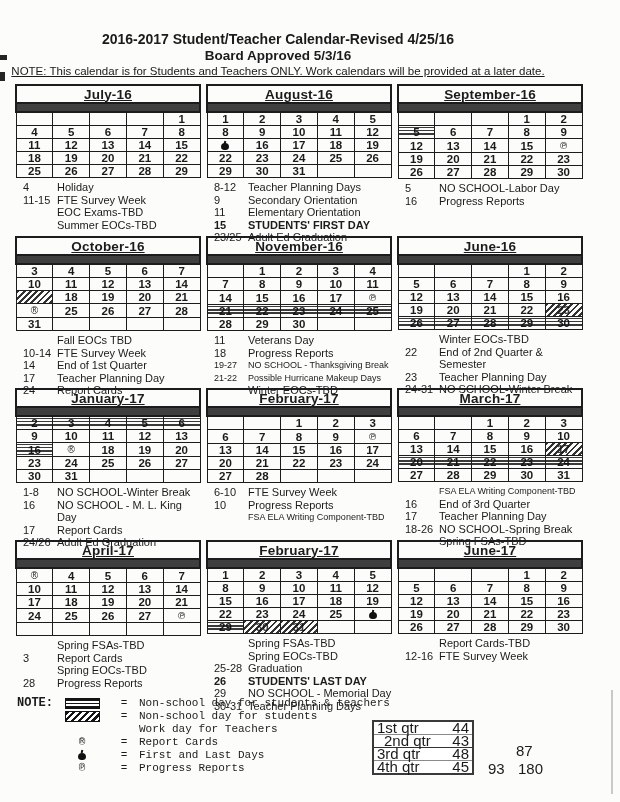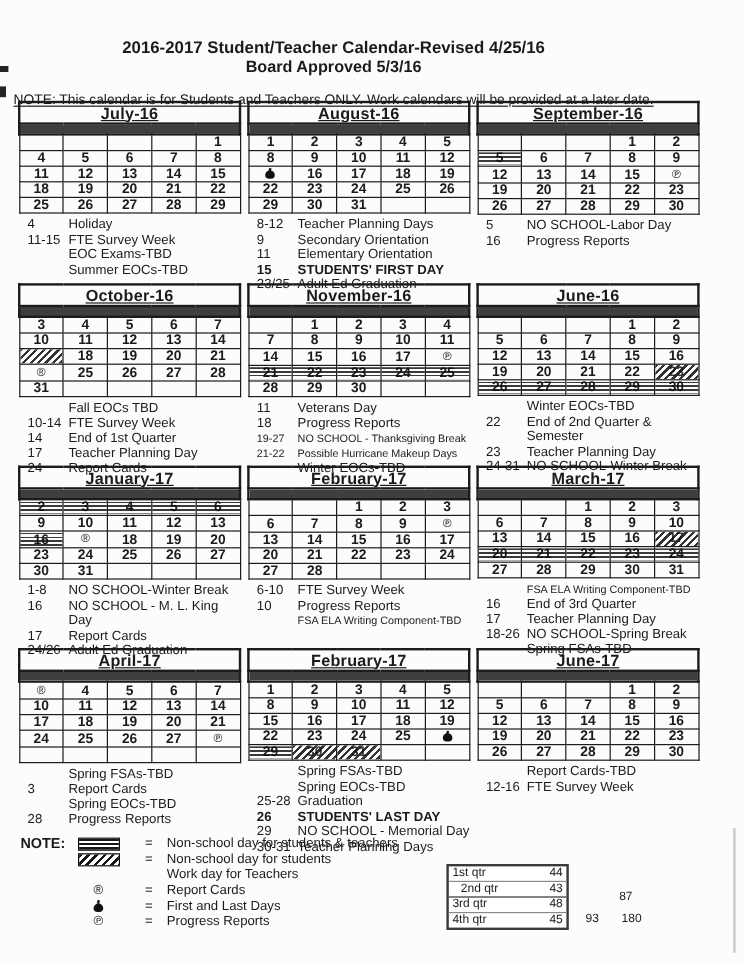--- a/index.html
+++ b/index.html
@@ -7,21 +7,21 @@
     width:620px;height:802px;position:relative;overflow:hidden;
     background:#fcfcfa;color:#1b1b1b;
     font-family:"Liberation Sans","DejaVu Sans",sans-serif;
   }
   .page{position:absolute;inset:0;}
 
   
   .header{position:absolute;top:31px;left:0;width:556px;text-align:center;}
   .h1{font-size:14px;font-weight:bold;}
   .h2{font-size:13.5px;font-weight:bold;margin-top:1px;}
-  .h3{font-size:11.5px;margin-top:15px;text-decoration:underline;}
+  .h3{font-size:11.5px;margin-top:2px;text-decoration:underline;}
 
   
   .months{position:absolute;left:15px;top:84px;display:grid;
           grid-template-columns:repeat(3,186px);column-gap:5px;grid-auto-rows:152px;}
   .month{width:186px;}
   table.cal{width:186px;border-collapse:collapse;table-layout:fixed;}
   table.cal td{border:1.5px solid #1c1c1c;padding:0;overflow:hidden;}
   td.ttl{height:16px;font-size:13.5px;font-weight:bold;text-align:center;
          border-width:2px !important;letter-spacing:.2px;text-decoration:underline;}
   td.bar{height:7px;background:#3f3f3f;border-width:2px !important;}
@@ -45,30 +45,30 @@
   
   .notes{margin-top:3px;}
   .note{display:flex;font-size:11px;line-height:12.6px;}
   .note .nn{flex:0 0 42px;width:42px;padding-left:8px;box-sizing:border-box;}
   .note .nt{flex:1;}
   .note.b{font-weight:bold;}
   .note.sm{font-size:9px;line-height:12.6px;}
 
   
   .legend{position:absolute;left:17px;top:697px;font-size:11px;}
-  .lrow{display:flex;align-items:center;height:12.9px;}
+  .lrow{display:flex;align-items:center;height:12.9px;font-family:Liberation Mono, monospace;}
   .lnote{width:38px;font-weight:bold;font-size:12px;}
   .lsym{width:54px;display:flex;justify-content:center;align-items:center;}
   .leq{width:30px;text-align:center;}
   .sw{width:35px;height:11px;border:1px solid #111;box-sizing:border-box;}
   .sw-strike{background:repeating-linear-gradient(to bottom,#151515 0 1.8px,#fff 1.8px 3.6px);}
   .sw-hatch{background:repeating-linear-gradient(135deg,#151515 0 2.2px,#fff 2.2px 4.8px);}
 
   
-  .quarters{position:absolute;left:372px;top:720px;font-size:10px;}
+  .quarters{position:absolute;left:372px;top:720px;font-size:15px;}
   .qbox{width:98px;border:2px solid #3a3a3a;background:#fff;}
   .qrow{display:flex;justify-content:space-between;height:12px;line-height:12px;
         padding:0 3px;border-bottom:1px solid #8a8a8a;}
   .qrow.mid{border-bottom:1.5px solid #333;padding-left:10px;}
   .qrow:last-child{border-bottom:none;}
   .qx{position:absolute;}
   .qx87{left:116px;top:22px;padding-left:28px;}
   .qx93{left:116px;top:40px;}
   .qx180{left:146px;top:40px;}
 

